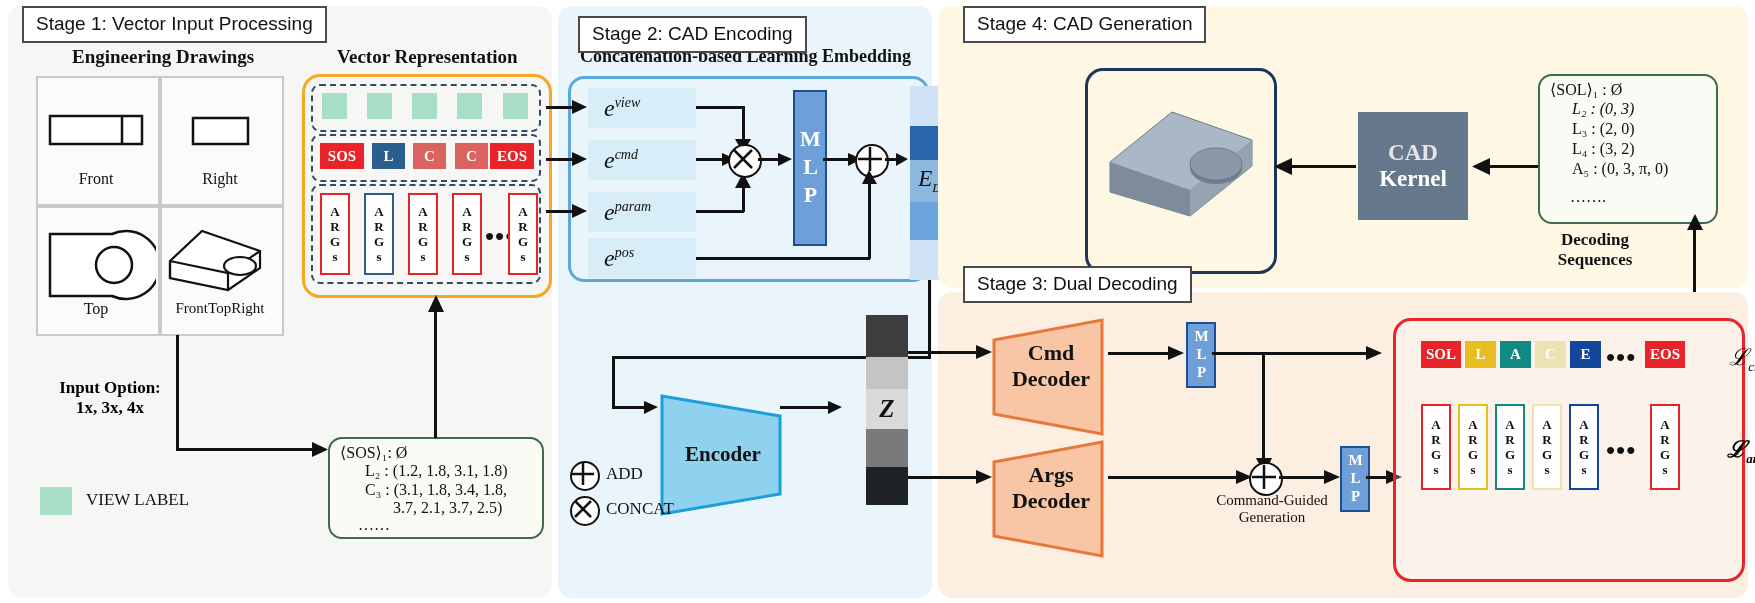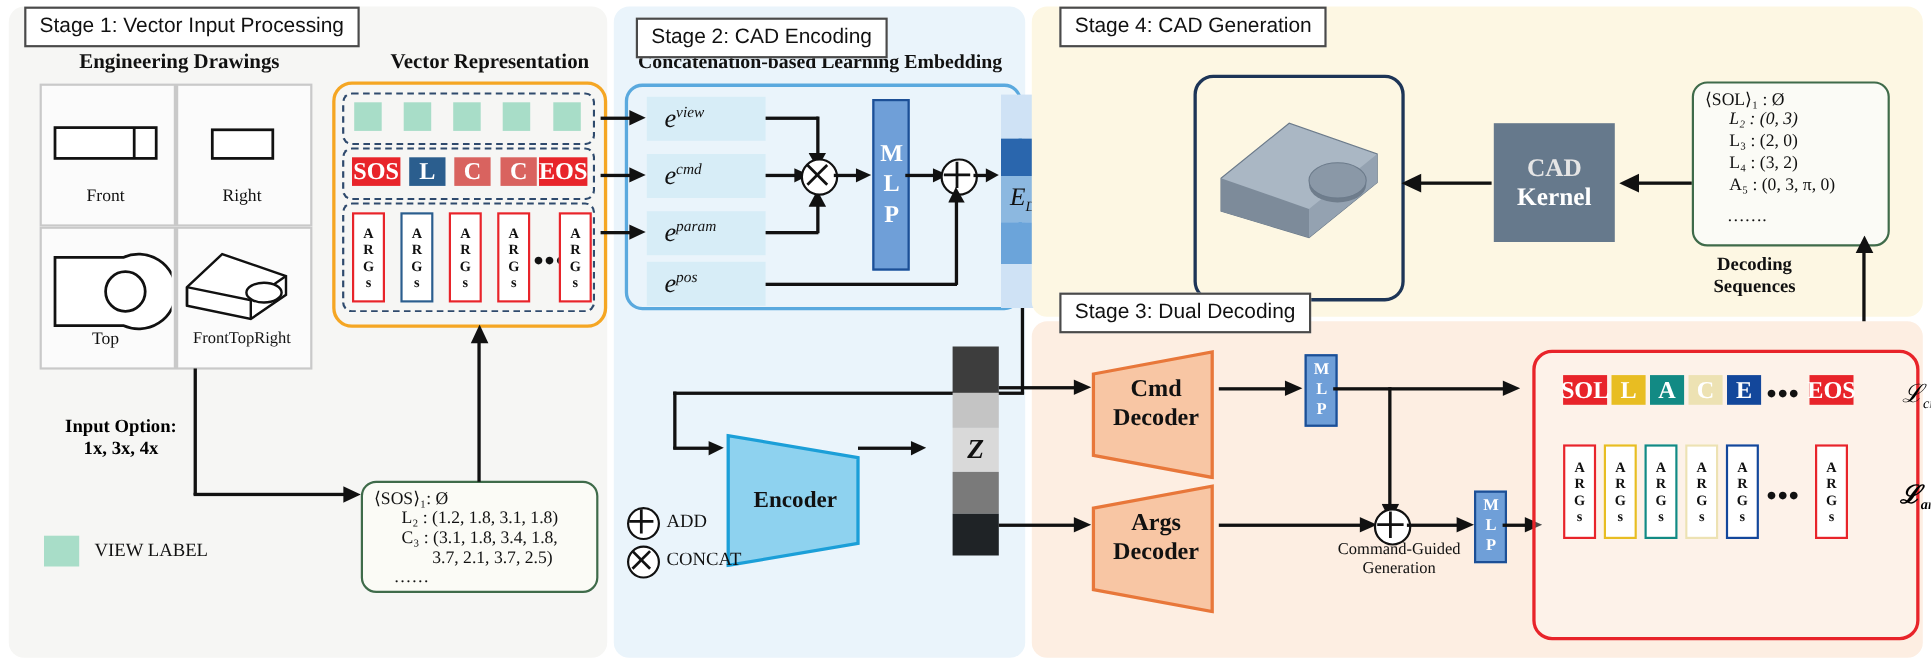--- a/index.html
+++ b/index.html
@@ -10,21 +10,21 @@
   .stage-label{position:absolute;background:#fff;border:2px solid #4a4a4a;
        font-family:"Liberation Sans", sans-serif;font-size:19px;color:#111;
        padding:5px 12px 6px 12px;white-space:nowrap;z-index:40;}
   .hdr{position:absolute;font-weight:bold;font-size:19px;color:#111;
        white-space:nowrap;font-family:"Liberation Serif",serif;}
   .viewcell{position:absolute;border:2px solid #c9c9c9;background:#fbfbfb;}
   .viewcaption{position:absolute;width:100%;text-align:center;font-size:16px;color:#111;}
   .dashbox{position:absolute;border:2.5px dashed #2f4a6d;border-radius:9px;}
   .greenbox{position:absolute;border:2.5px solid #3f6b4a;border-radius:14px;background:#fbfbf6;}
   .tok{position:absolute;display:flex;align-items:center;justify-content:center;
-       color:#fff;font-weight:bold;font-size:22px;font-family:"Liberation Serif",serif;}
+       color:#fff;font-weight:bold;font-size:15px;font-family:"Liberation Serif",serif;}
   .argbox{position:absolute;background:#fff;display:flex;align-items:center;justify-content:center;}
   .argtxt{writing-mode:vertical-rl;text-orientation:upright;font-size:13px;
        font-weight:bold;letter-spacing:0px;color:#111;line-height:1;}
   .dots{position:absolute;font-size:26px;font-weight:bold;color:#111;letter-spacing:1px;line-height:1;}
   .embrow{position:absolute;background:#d7edf7;display:flex;align-items:center;}
   .embtxt{font-size:24px;font-style:italic;font-family:"Liberation Serif",serif;color:#111;
        padding-left:16px;}
   .embtxt sup{font-size:14px;font-style:italic;}
   .mlp{position:absolute;background:#6f9fd8;border:2px solid #1c4f96;
        display:flex;align-items:center;justify-content:center;}
@@ -41,21 +41,21 @@
   .legend-sq{position:absolute;background:#a8ddc8;}
   .legend-t{position:absolute;font-size:17px;color:#111;}
 </style>
 </head>
 <body>
 
 <div class="panel" style="left:8px;top:6px;width:544px;height:592px;background:#f6f6f4;"></div>
 <div class="stage-label" style="left:22px;top:6px;">Stage 1: Vector Input Processing</div>
 
 <div class="hdr" style="left:72px;top:46px;">Engineering Drawings</div>
-<div class="hdr" style="left:337px;top:46px;margin-left:18px;">Vector Representation</div>
+<div class="hdr" style="left:337px;top:46px;">Vector Representation</div>
 
 <div class="viewcell" style="left:36px;top:76px;width:120px;height:126px;"></div>
 <svg class="abs" style="left:36px;top:76px;" width="120" height="126">
   <rect x="14" y="40" width="92" height="28" fill="#fff" stroke="#111" stroke-width="2.5"></rect>
   <line x1="86" y1="40" x2="86" y2="68" stroke="#111" stroke-width="2.5"></line>
 </svg>
 <div class="viewcaption" style="left:36px;top:170px;width:120px;">Front</div>
 
 <div class="viewcell" style="left:160px;top:76px;width:120px;height:126px;"></div>
 <svg class="abs" style="left:160px;top:76px;" width="120" height="126">

